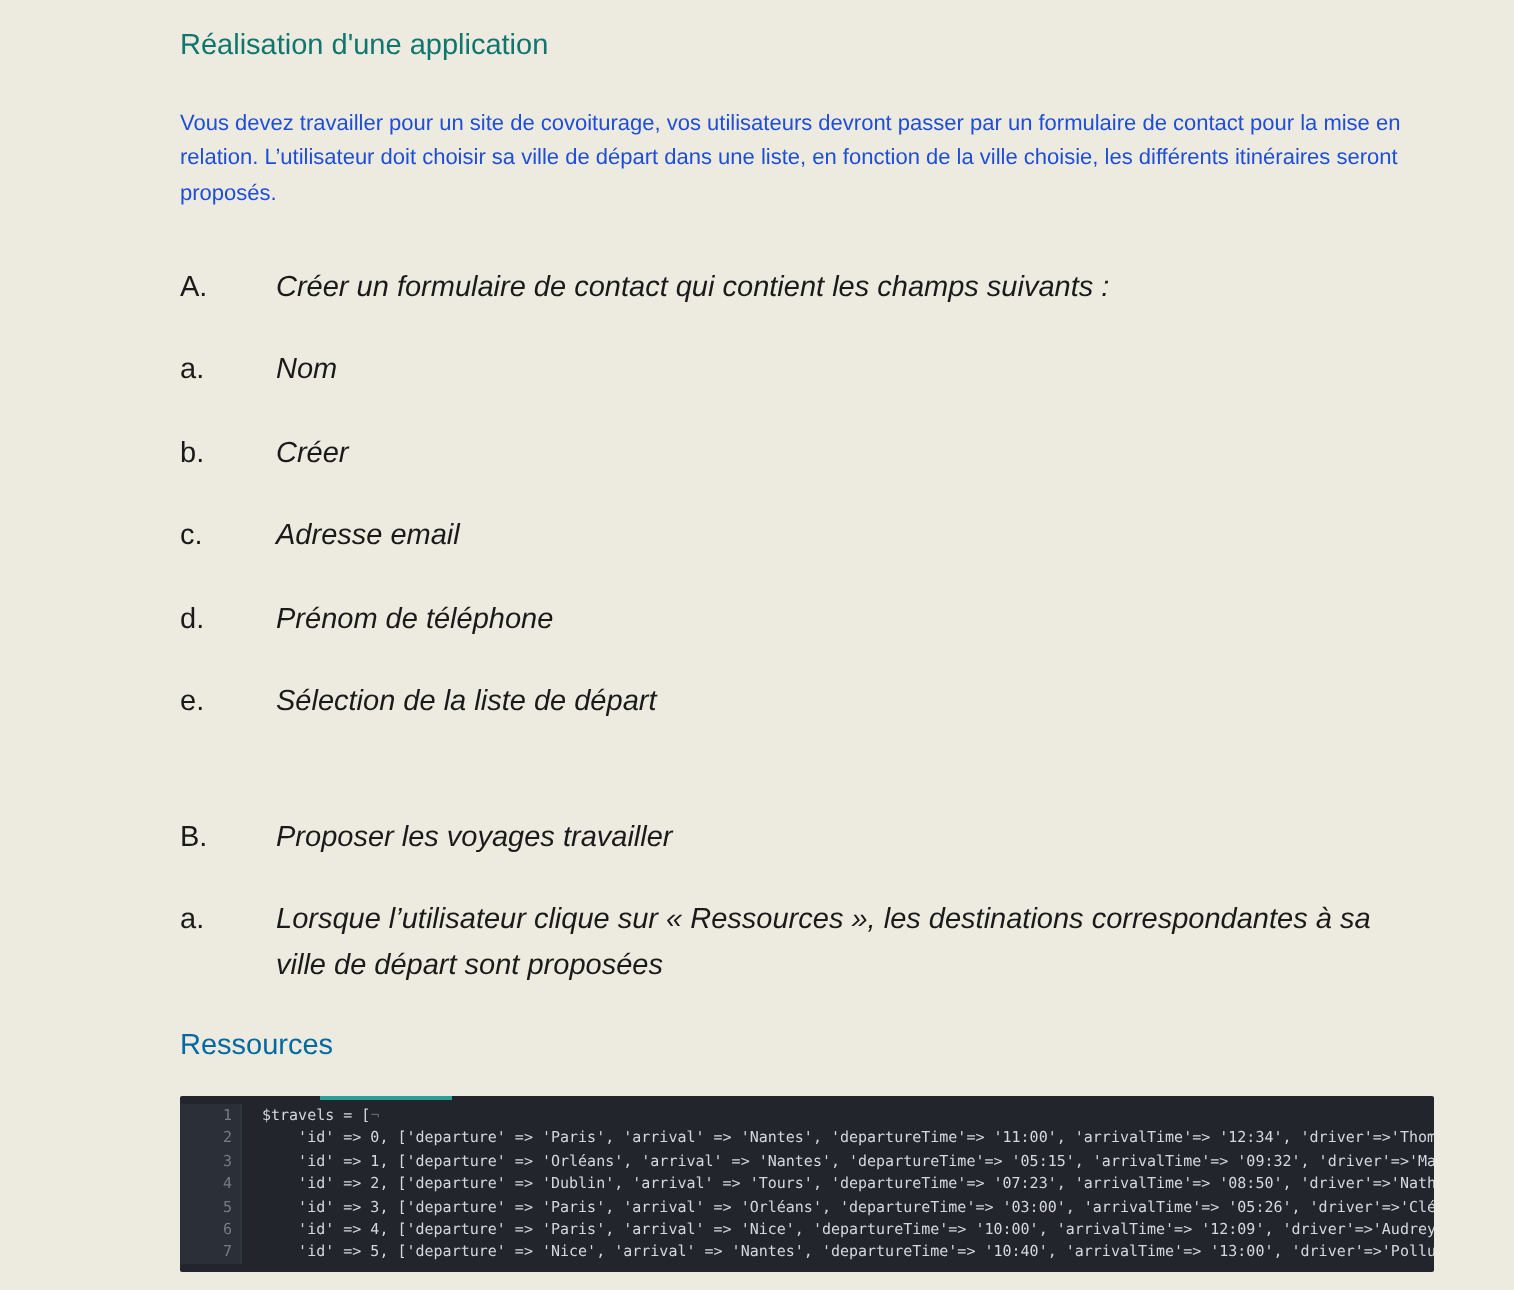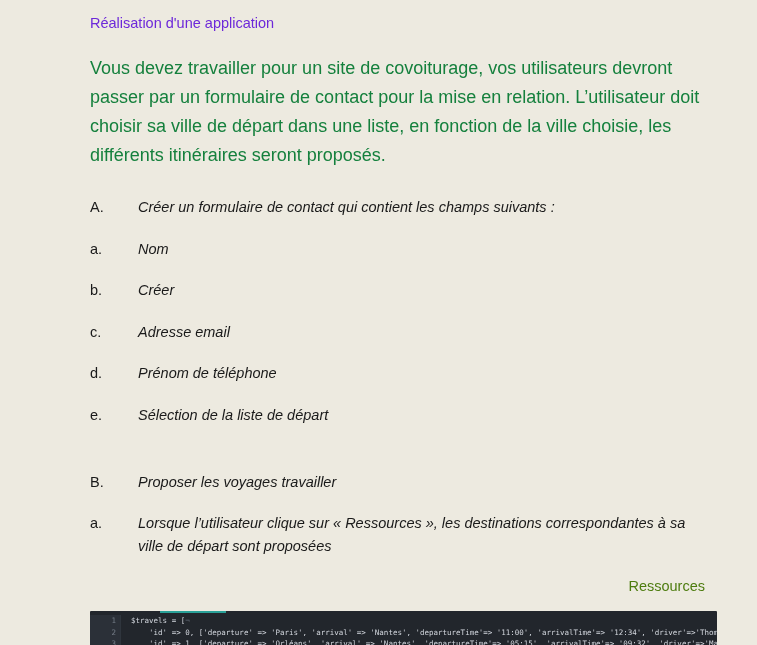--- a/index.html
+++ b/index.html
@@ -21,29 +21,29 @@
     width: 757px;
     height: 645px;
     background: #edeae0;
     box-sizing: border-box;
     padding: 14px 52px 0 90px;
   }
 
   .doc-title {
     font-size: 14.5px;
     line-height: 1.35;
-    color: #6d28d9;
+    color: #0f766e;
     margin: 0 0 20px 0;
     font-weight: 400;
   }
 
   .intro {
-    font-size: 18px;
+    font-size: 11px;
     line-height: 1.62;
-    color: #15803d;
+    color: #1d4ed8;
     margin: 0 0 26px 0;
     max-width: 612px;
   }
 
   .list-item {
     display: flex;
     align-items: flex-start;
     font-size: 14.5px;
     line-height: 1.55;
     margin: 0 0 19px 0;
@@ -65,22 +65,21 @@
   }
 
   .section-b-wrap {
     margin-top: 0;
   }
 
   .res-heading {
     font-size: 14.5px;
     line-height: 1.5;
     margin: 0 0 13px 0;
-    color: #4d7c0f;
-    text-align: right;
+    color: #0369a1;
   }
 
   
   .code-block {
     position: relative;
     width: 627px;
     background: #22262c;
     border-radius: 1px;
     overflow: hidden;
     box-sizing: border-box;

